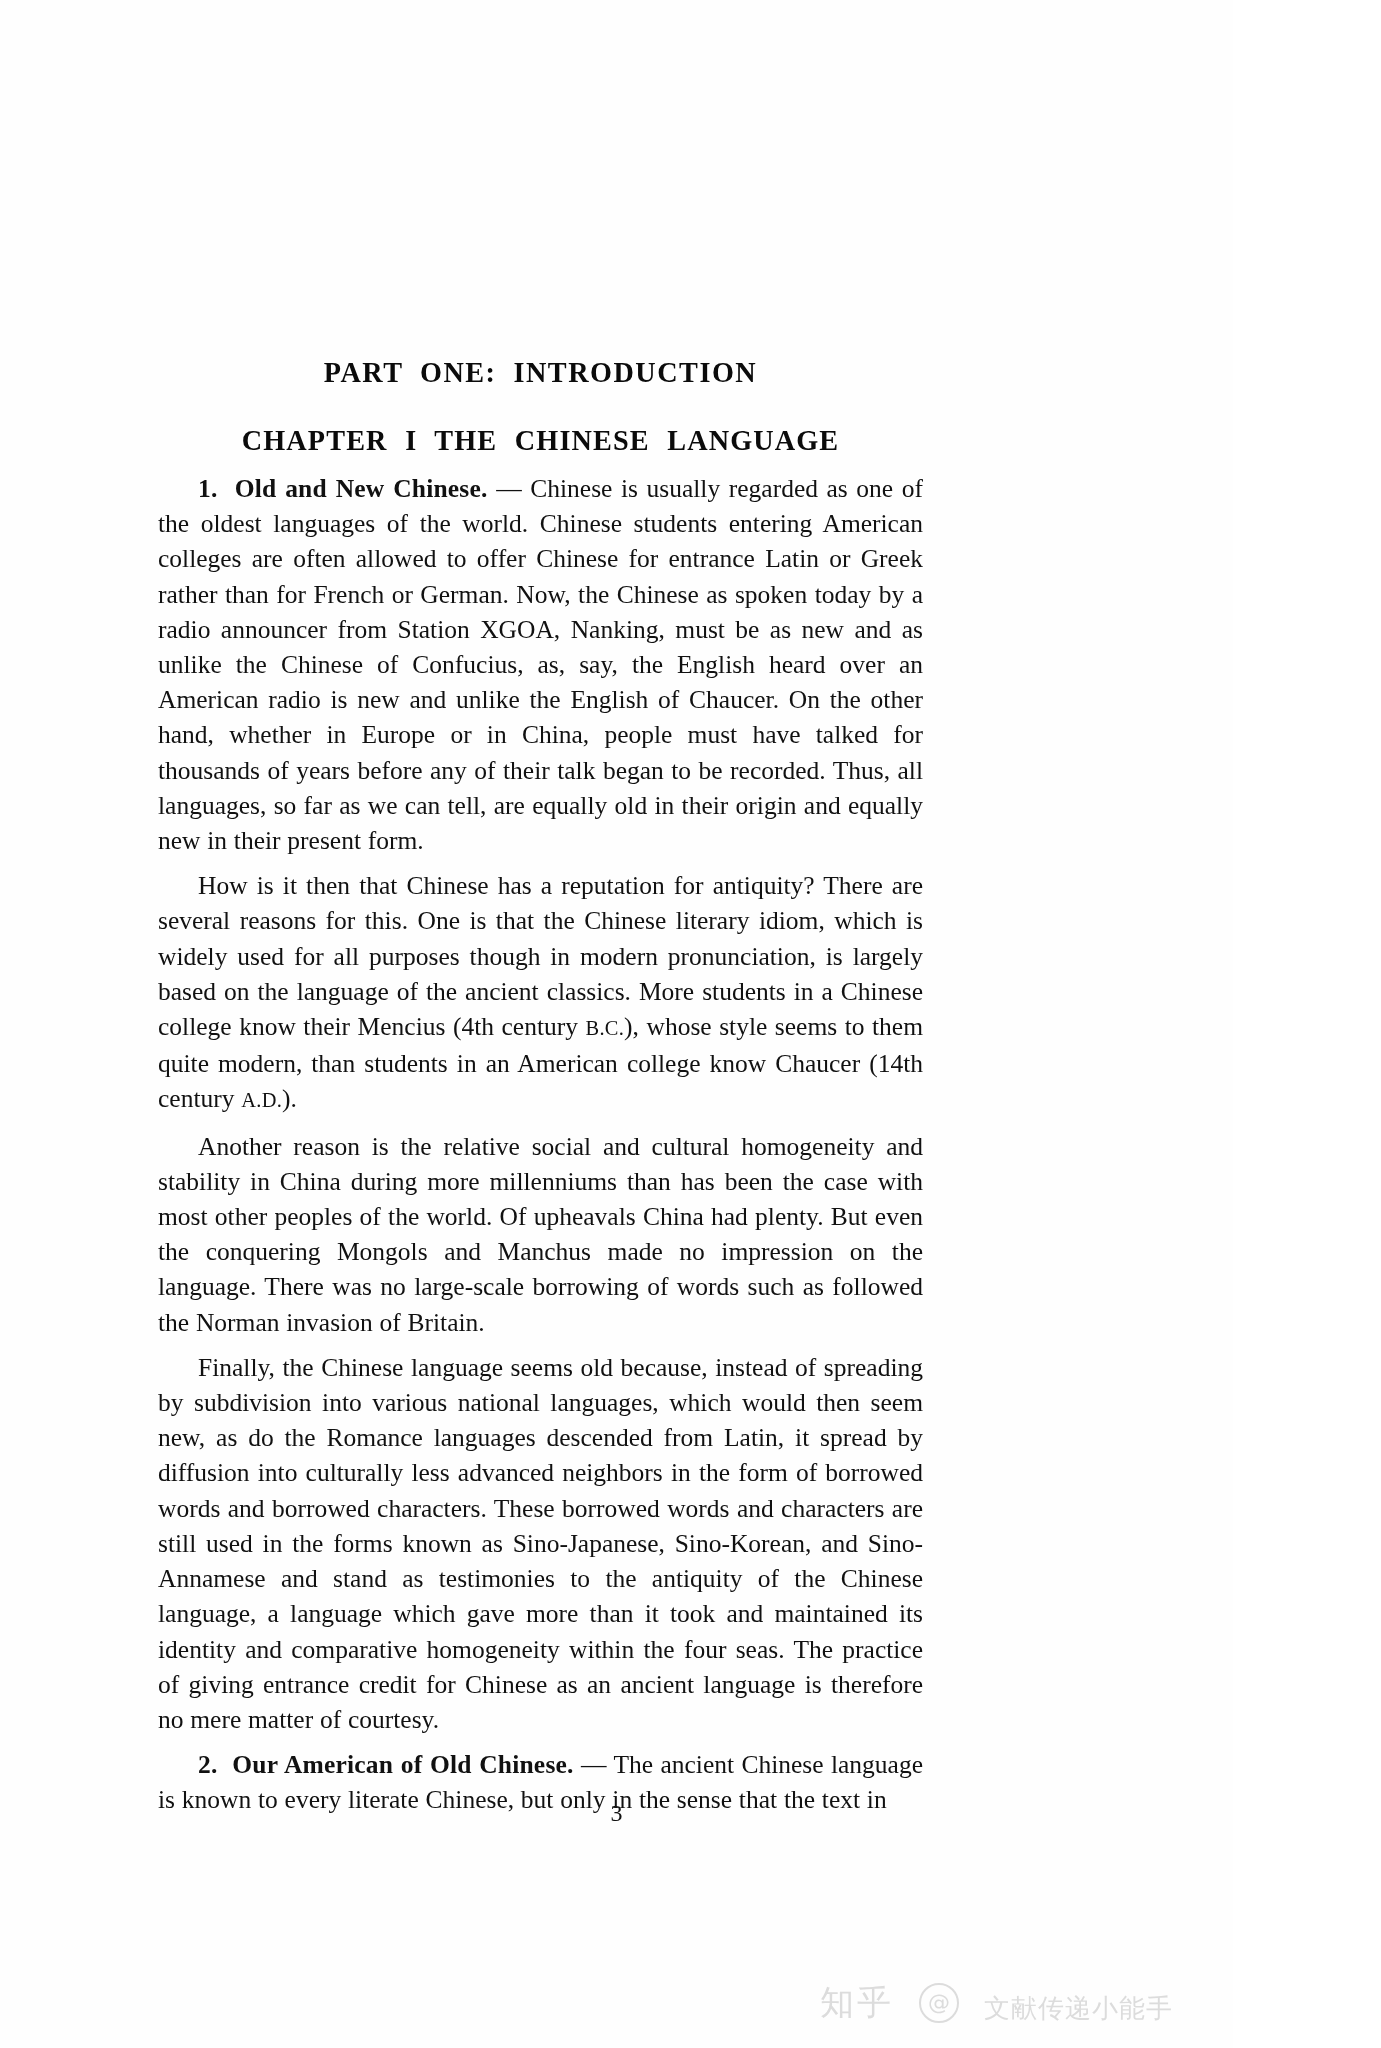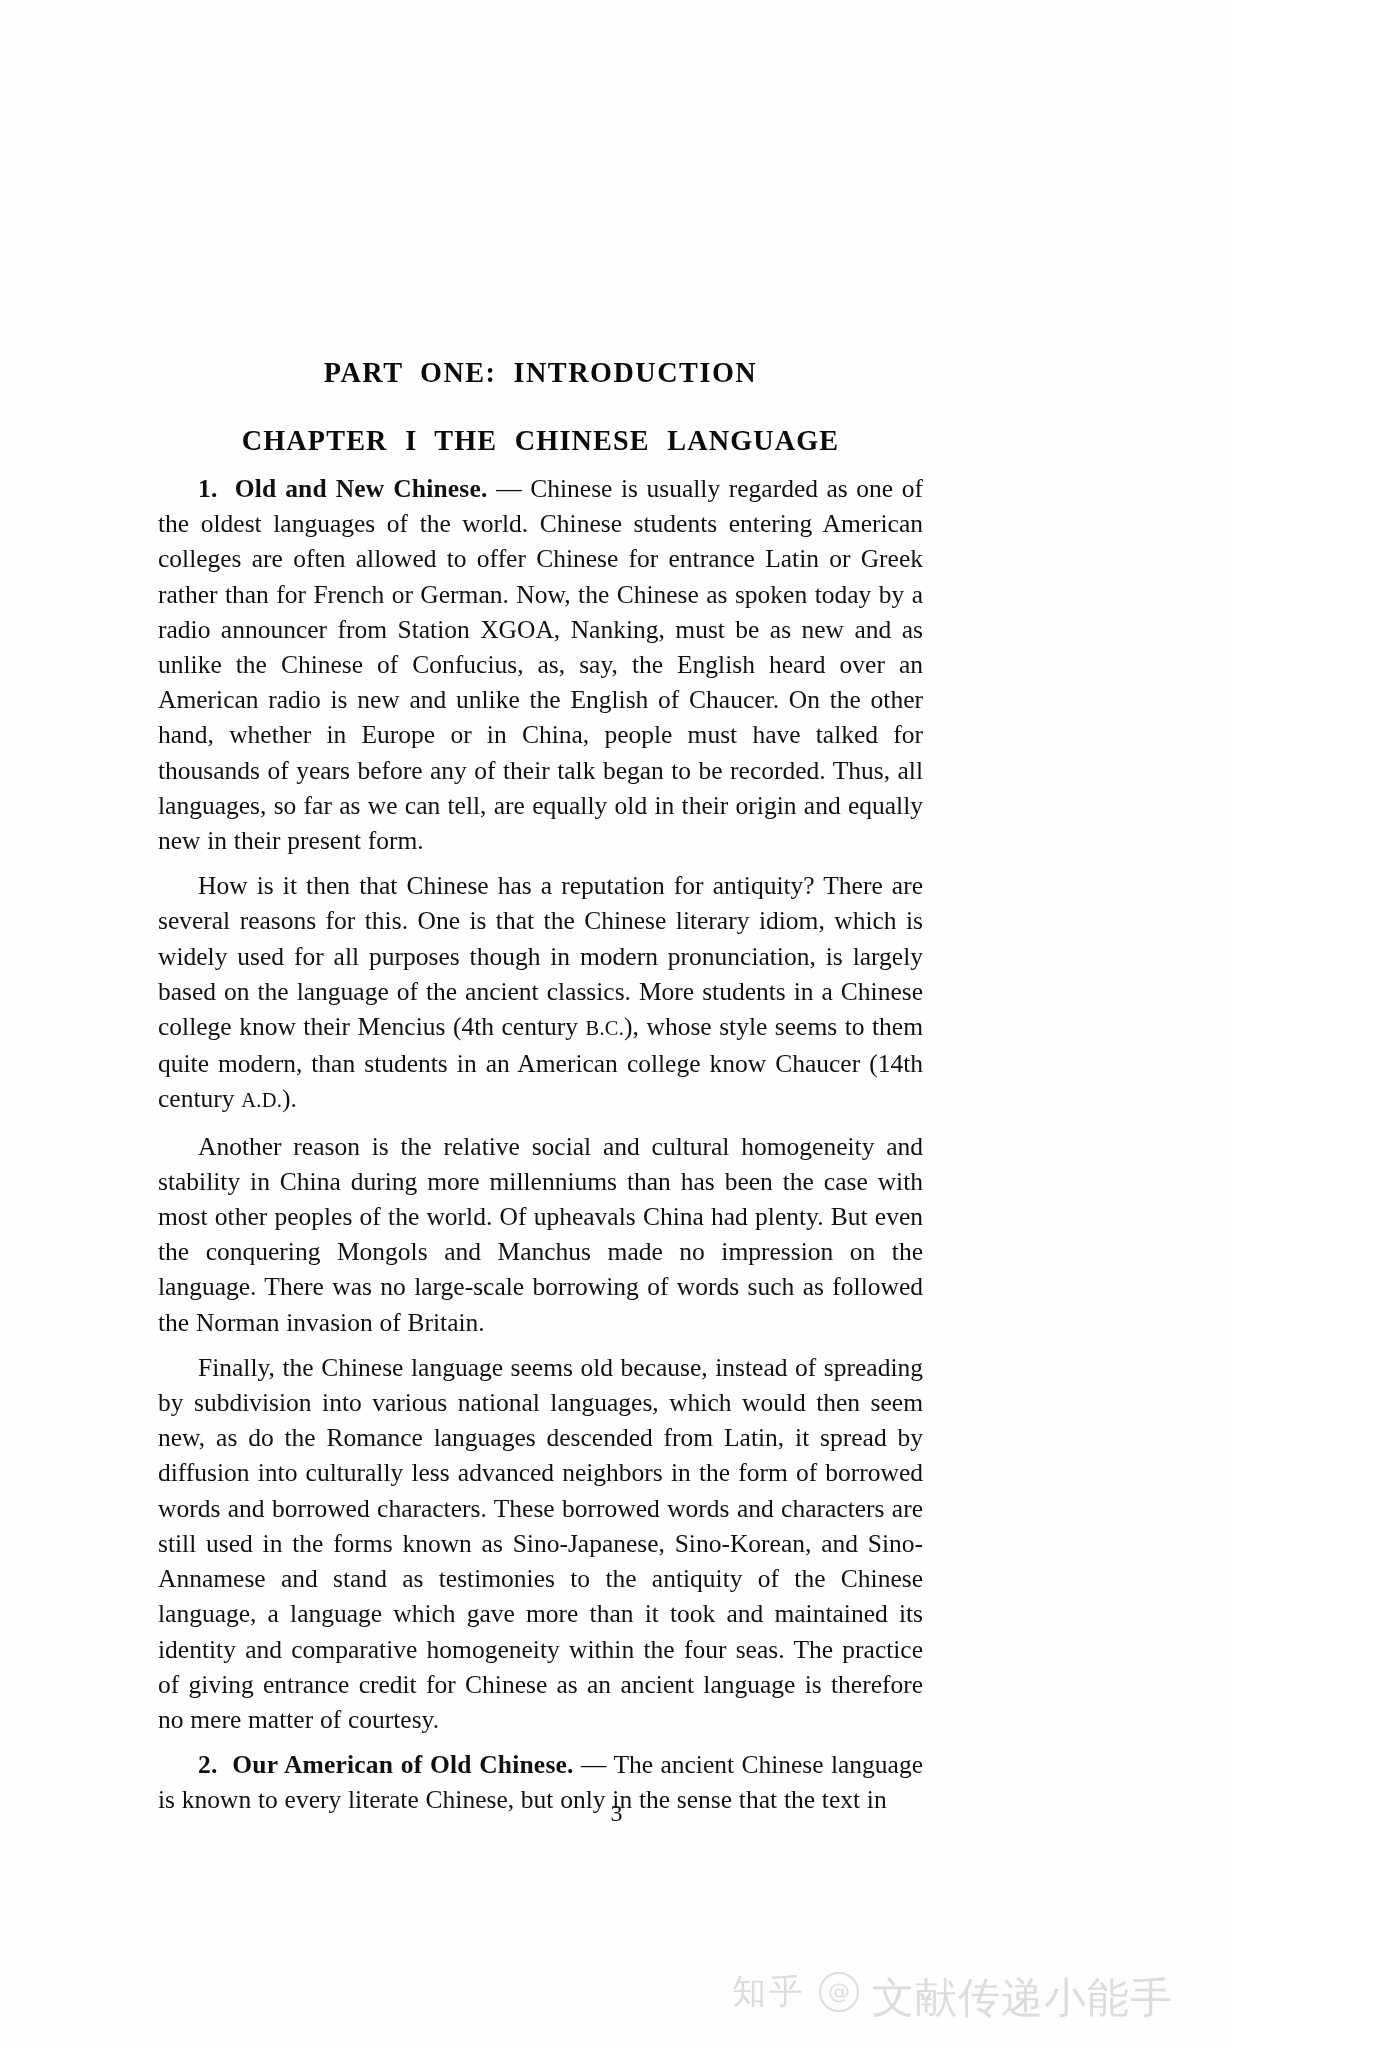--- a/index.html
+++ b/index.html
@@ -91,21 +91,21 @@
     color: #111111;
   }
 
   
   .watermark {
     position: absolute;
     right: 60px;
     bottom: 22px;
     display: flex;
     align-items: center;
-    gap: 13px;
+    gap: 25px;
     color: #dcdcdc;
     font-family: "DejaVu Sans", "Liberation Sans", sans-serif;
     font-size: 33px;
     letter-spacing: 2px;
     user-select: none;
     white-space: nowrap;
   }
   .watermark .wm-logo {
     font-size: 34px;
     letter-spacing: 3px;
@@ -116,21 +116,21 @@
     justify-content: center;
     width: 36px;
     height: 36px;
     border: 2.5px solid #dcdcdc;
     border-radius: 50%;
     font-size: 22px;
     line-height: 1;
     letter-spacing: 0;
   }
   .watermark .wm-handle {
-    font-size: 42px;
+    font-size: 26px;
     letter-spacing: 1px;
     margin-top: 12px;
   }
 </style>
 </head>
 <body>
 
 <div class="page">
 
   <div class="column">

